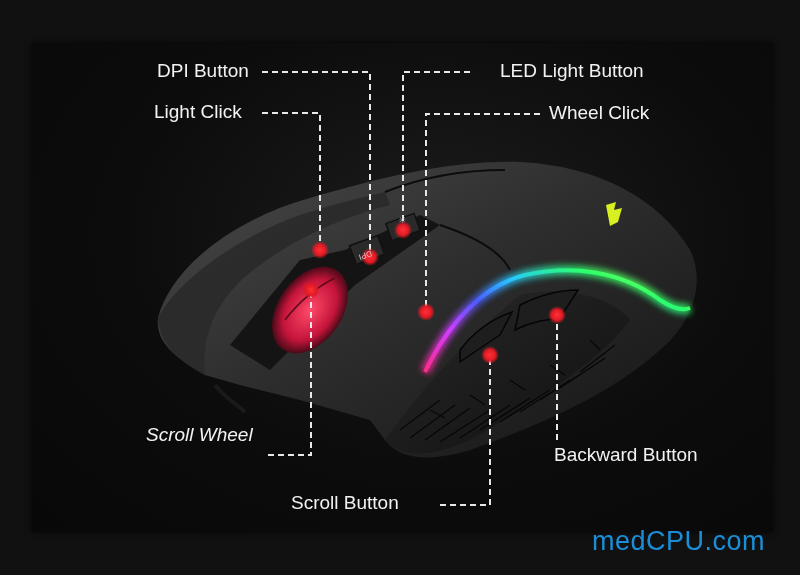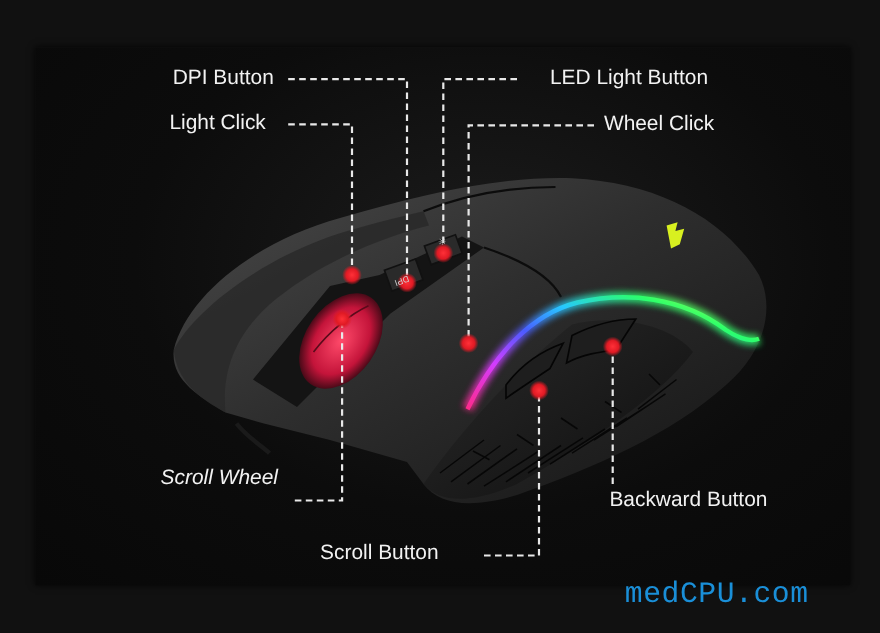--- a/index.html
+++ b/index.html
@@ -1,20 +1,20 @@
 <!DOCTYPE html>
 <html><head>
 <meta charset="utf-8">
 <style>
   html, body { margin:0; padding:0; }
   body { width:800px; height:575px; background:#111111; position:relative; overflow:hidden; font-family:"Liberation Sans", sans-serif; }
   .panel { position:absolute; left:32px; top:43px; width:741px; height:489px; background:radial-gradient(ellipse at 55% 40%, #1c1c1c 0%, #0c0c0c 55%, #080808 100%); box-shadow:0 0 6px rgba(0,0,0,0.8); }
   .mouse-svg { position:absolute; left:0; top:0; }
   .label { position:absolute; color:#f2f2f2; font-size:19px; white-space:nowrap; line-height:22px; }
-  .watermark { position:absolute; left:568px; top:526px; color:#1a8fd8; font-family:Liberation Mono, monospace; font-size:27px; letter-spacing:0.5px; }
+  .watermark { position:absolute; left:592px; top:526px; color:#1a8fd8; font-family:Liberation Sans, sans-serif; font-size:27px; letter-spacing:0.5px; }
 </style>
 </head>
 <body>
 
 <div class="panel"></div>
 
 <svg class="mouse-svg" width="800" height="575" viewBox="0 0 800 575">
   <defs>
     <linearGradient id="body" x1="0" y1="0" x2="1" y2="1">
       <stop offset="0" stop-color="#4a4a4a"></stop>

